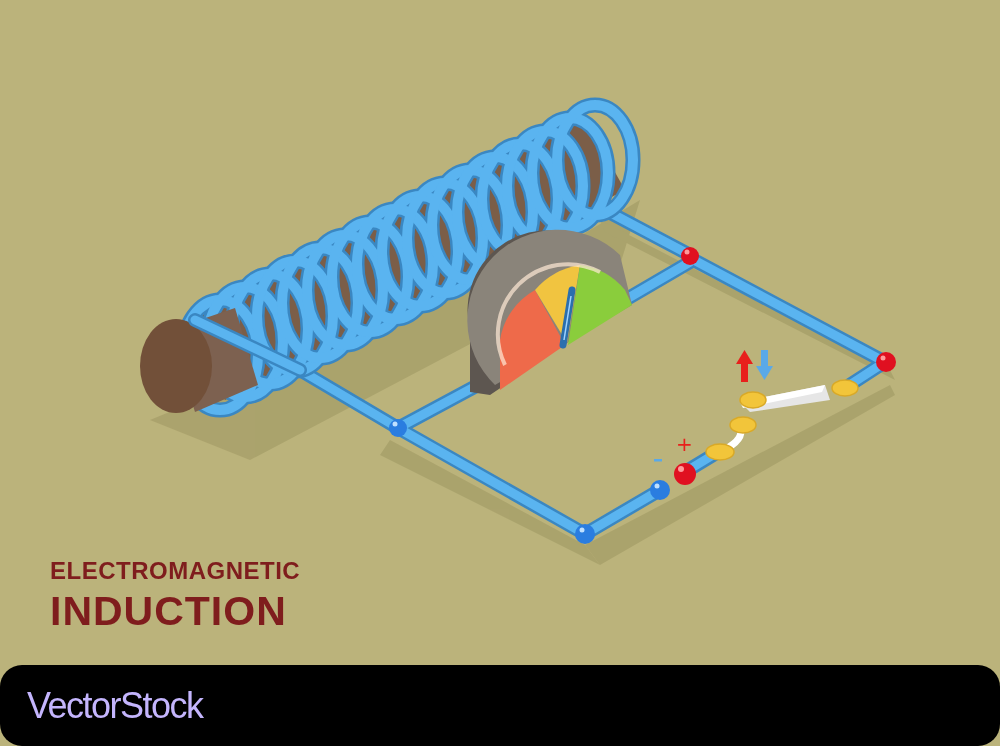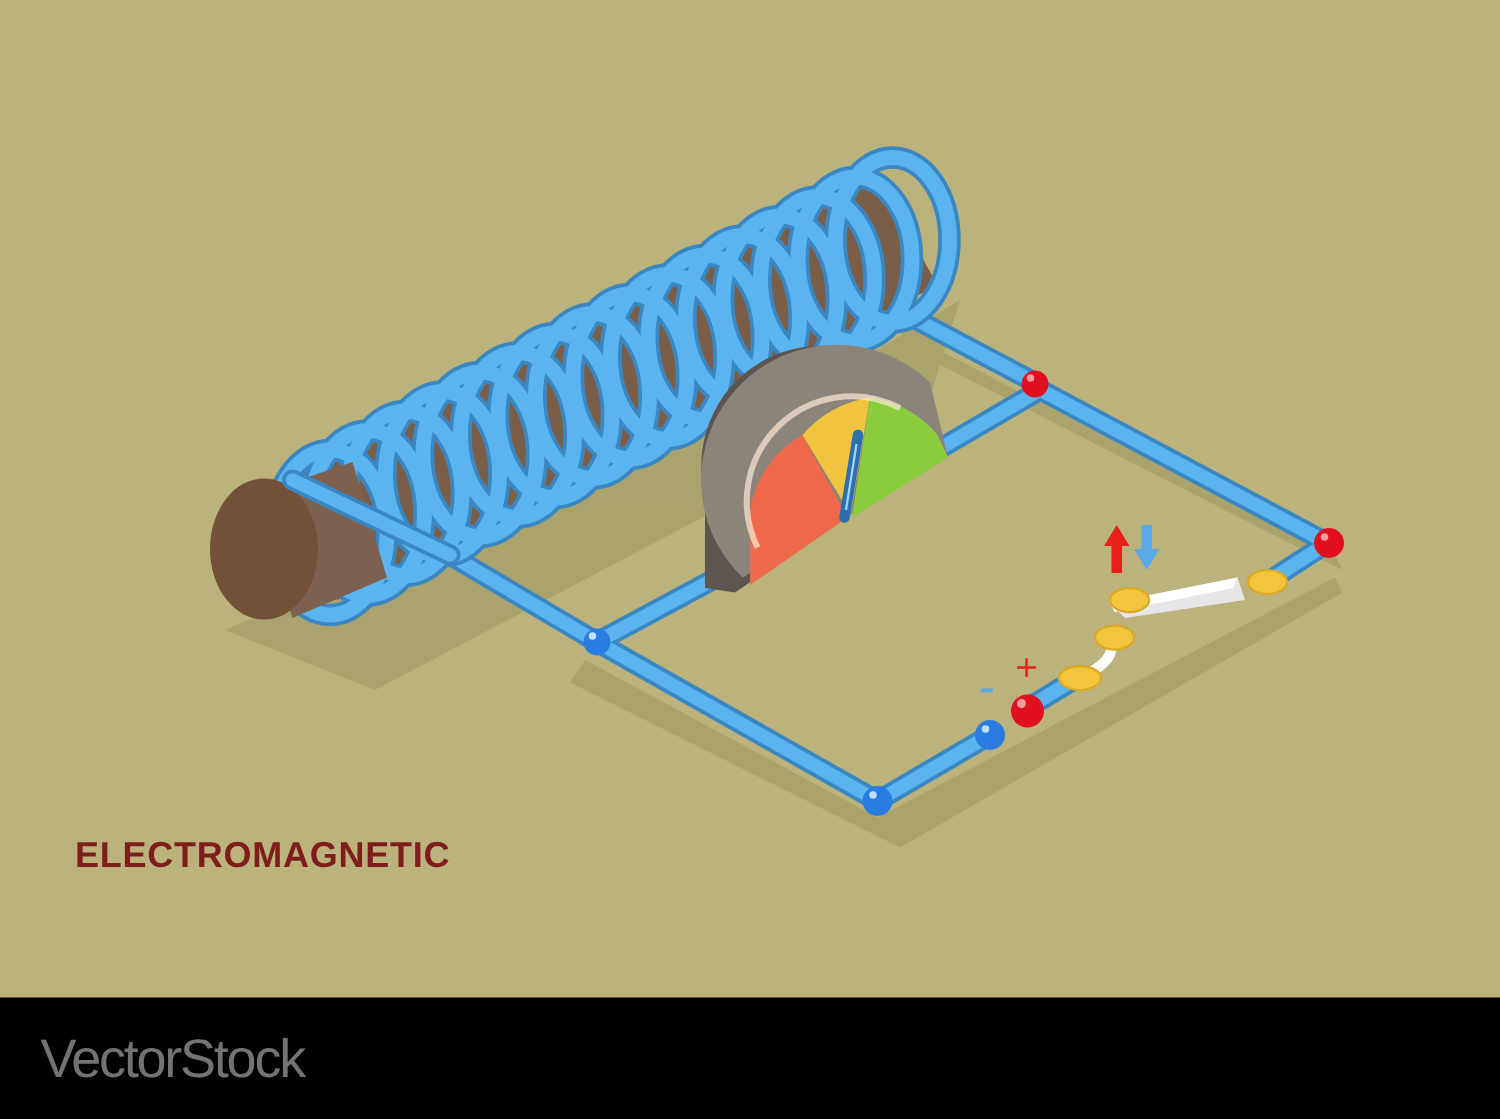--- a/index.html
+++ b/index.html
@@ -2,21 +2,21 @@
 <html><head>
   <meta charset="utf-8">
   <style>
     html, body { margin: 0; padding: 0; }
     body { width: 1000px; height: 746px; overflow: hidden; background: #bbb37b; position: relative; font-family: "Liberation Sans", sans-serif; }
     .scene { position: absolute; left: 0; top: 0; width: 1000px; height: 665px; background: #bbb37b; }
     .scene svg { position: absolute; left: 0; top: 0; }
     .title { position: absolute; left: 50px; top: 556px; color: #7f1d1d; font-family: Liberation Sans, sans-serif; }
     .title .line1 { font-size: 24px; font-weight: bold; letter-spacing: 0.5px; line-height: 30px; display: block; }
     .title .line2 { font-size: 41px; font-weight: bold; letter-spacing: 1px; line-height: 50px; display: block; }
-    .footer { position: absolute; left: 0; top: 665px; width: 1000px; height: 81px; background: #000; color: #737373; }
+    .footer { position: absolute; left: 0; top: 665px; width: 1000px; height: 81px; background: #000; color: #c4b5fd; border-radius: 22px; }
     .footer .brand { position: absolute; left: 27px; top: 20px; font-size: 36px; letter-spacing: -1.5px; font-family: "Liberation Sans", sans-serif; }
     .footer .ref { position: absolute; right: 29px; top: 29px; font-size: 23px; letter-spacing: -0.8px; font-family: "Liberation Sans", sans-serif; }
   </style>
 </head>
 <body>
 
 <div class="scene">
   <svg width="1000" height="665" viewBox="0 0 1000 665">
 
     <g fill="#a59e68" opacity="0.75">
@@ -146,17 +146,18 @@
       <circle cx="657" cy="486" r="2.5" fill="#bfe0ff"></circle>
       <circle cx="681" cy="469" r="3" fill="#ff9a9a"></circle>
       <circle cx="687" cy="252" r="2.5" fill="#ff9a9a"></circle>
       <circle cx="883" cy="358" r="2.5" fill="#ff9a9a"></circle>
     </g>
   </svg>
 </div>
 
 <div class="title">
   <span class="line1">ELECTROMAGNETIC</span>
+  <span class="line2">INDUCTION</span>
 </div>
 
 <div class="footer">
   <span class="brand">VectorStock</span>
 </div>
 
 </body></html>

